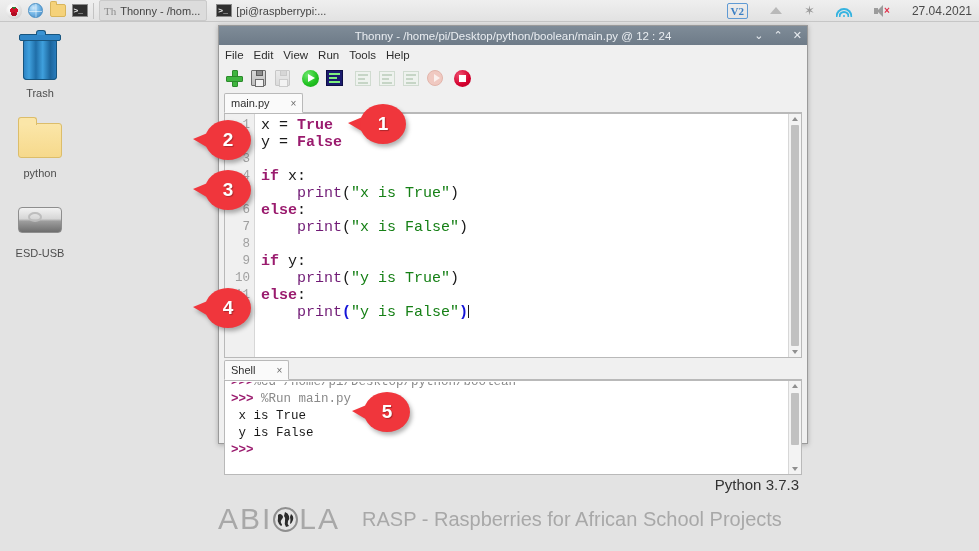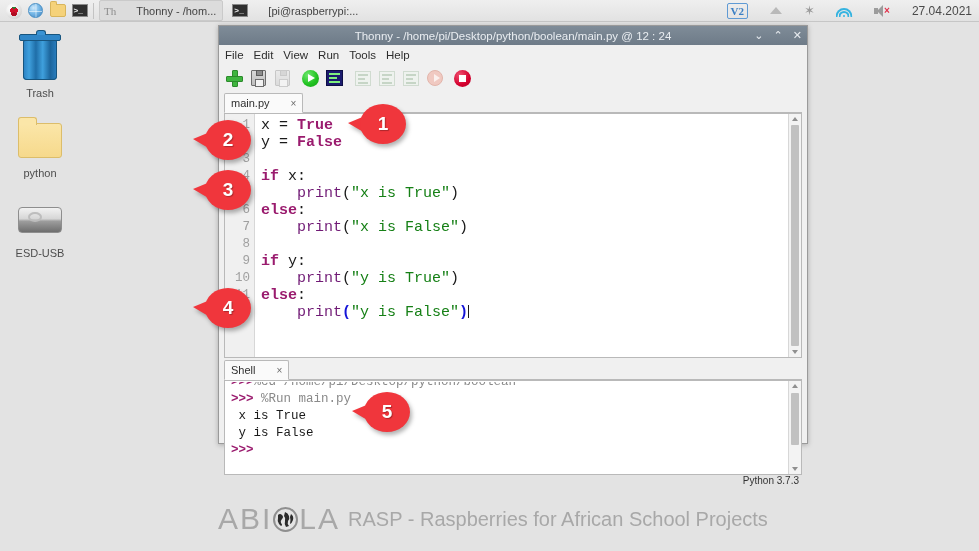--- a/index.html
+++ b/index.html
@@ -114,21 +114,21 @@
   .tb-wins {
     display: flex;
     align-items: center;
     gap: 4px;
     flex: 1;
     min-width: 0;
   }
   .tb-win {
     display: flex;
     align-items: center;
-    gap: 20px;
+    gap: 4px;
     height: 19px;
     padding: 0 6px 0 4px;
     font-size: 11px;
     color: #444;
     background: #dcdcdc;
     border: 1px solid #cacaca;
     border-radius: 2px;
     white-space: nowrap;
     max-width: 155px;
     overflow: hidden;
@@ -529,23 +529,24 @@
     position: relative;
     height: 9px;
     overflow: hidden;
     line-height: 17px;
   }
   .clip-row > span { position: relative; top: -8px; display: inline-block; }
 
   .statusbar {
     height: 18px;
     display: flex;
+    align-items: center;
     justify-content: flex-end;
     padding-right: 8px;
-    font-size: 10px;
+    font-size: 15px;
     color: #333;
   }
 
   
   .callout {
     position: absolute;
     width: 58px; height: 40px;
     filter: drop-shadow(2px 3px 2px rgba(0,0,0,.3));
   }
   .callout .bub {
@@ -573,21 +574,21 @@
     font-weight: bold;
     text-shadow: 1px 1px 1px rgba(0,0,0,.28);
   }
 
   
   .brand {
     position: absolute;
     left: 218px; top: 502px;
     display: flex;
     align-items: center;
-    gap: 8px;
+    gap: 22px;
   }
   .abiola {
     display: flex;
     align-items: center;
     font-size: 30px;
     letter-spacing: 2px;
     color: #a8a8a8;
     font-family: "Liberation Sans", sans-serif;
     font-weight: 300;
   }

